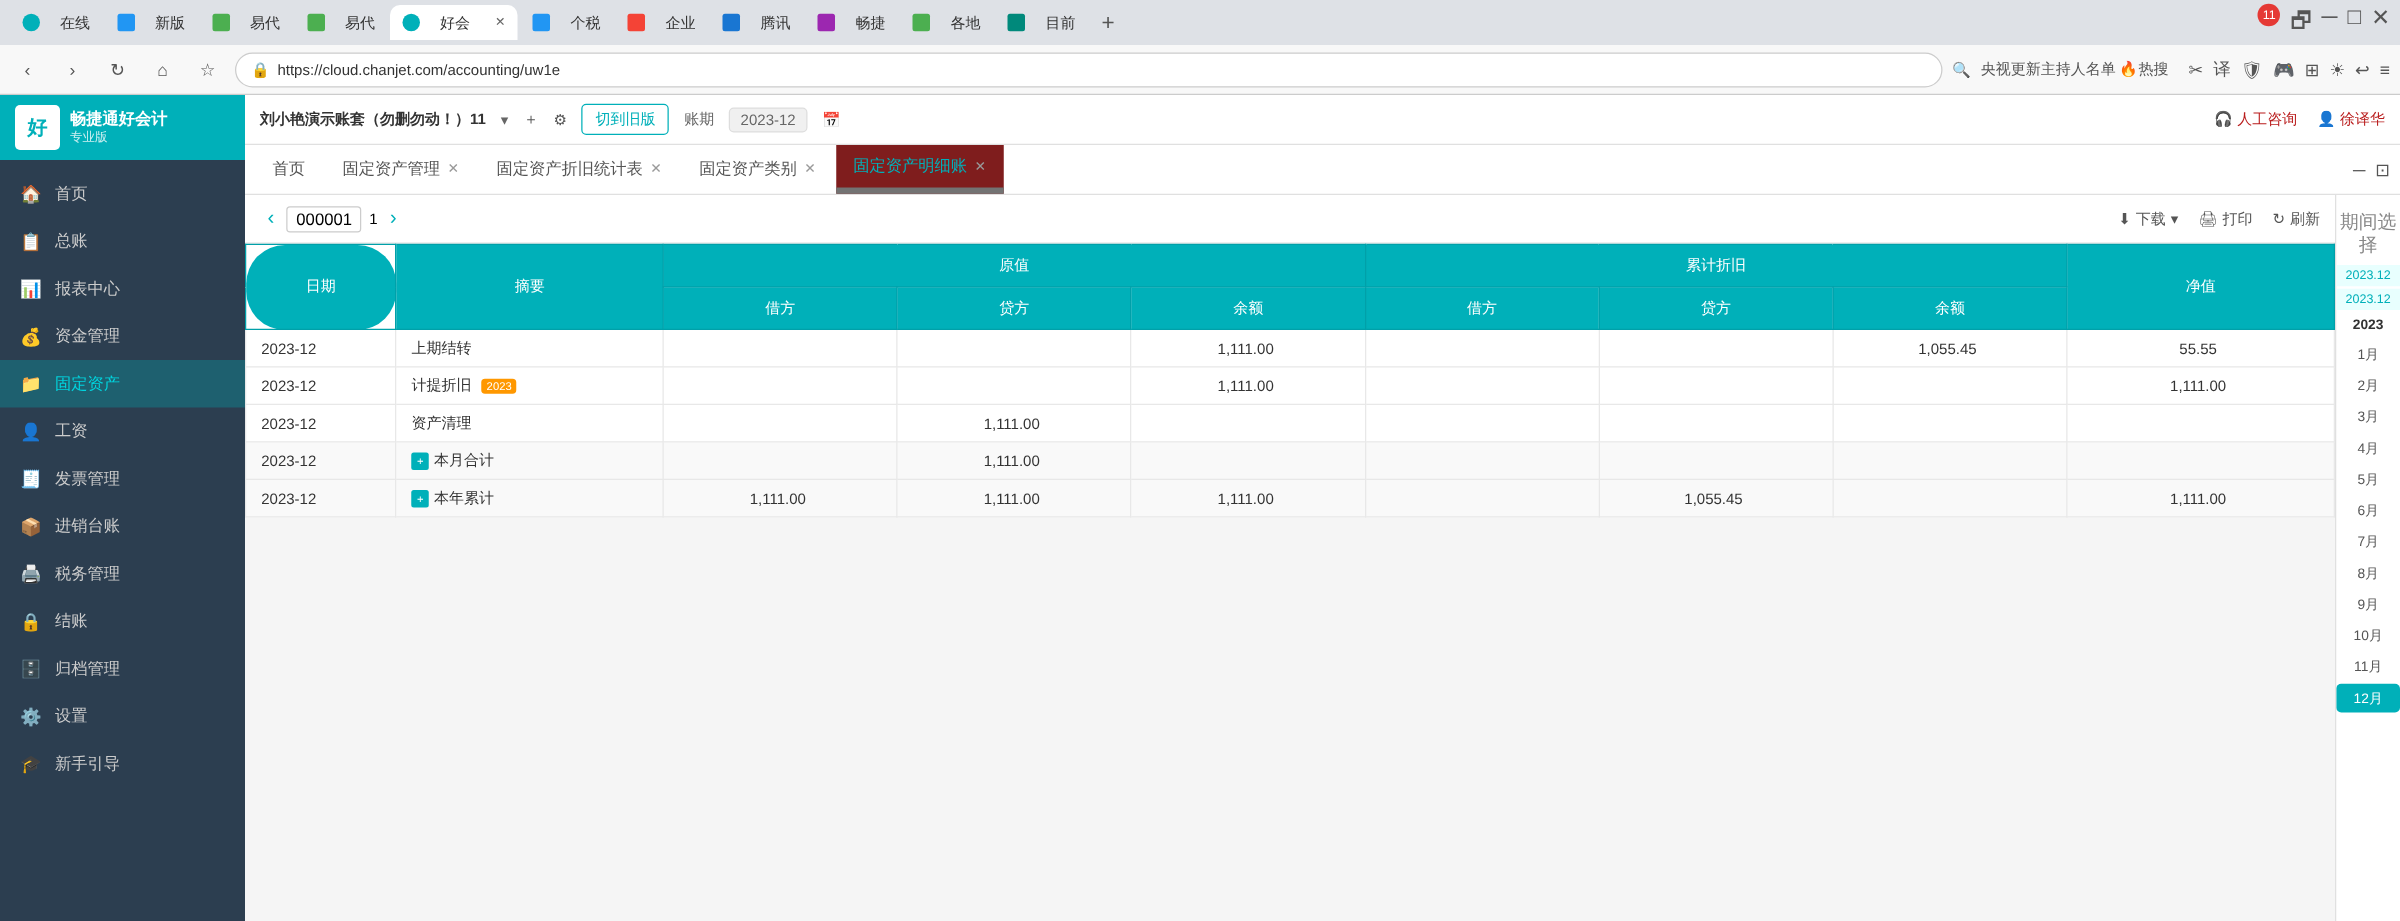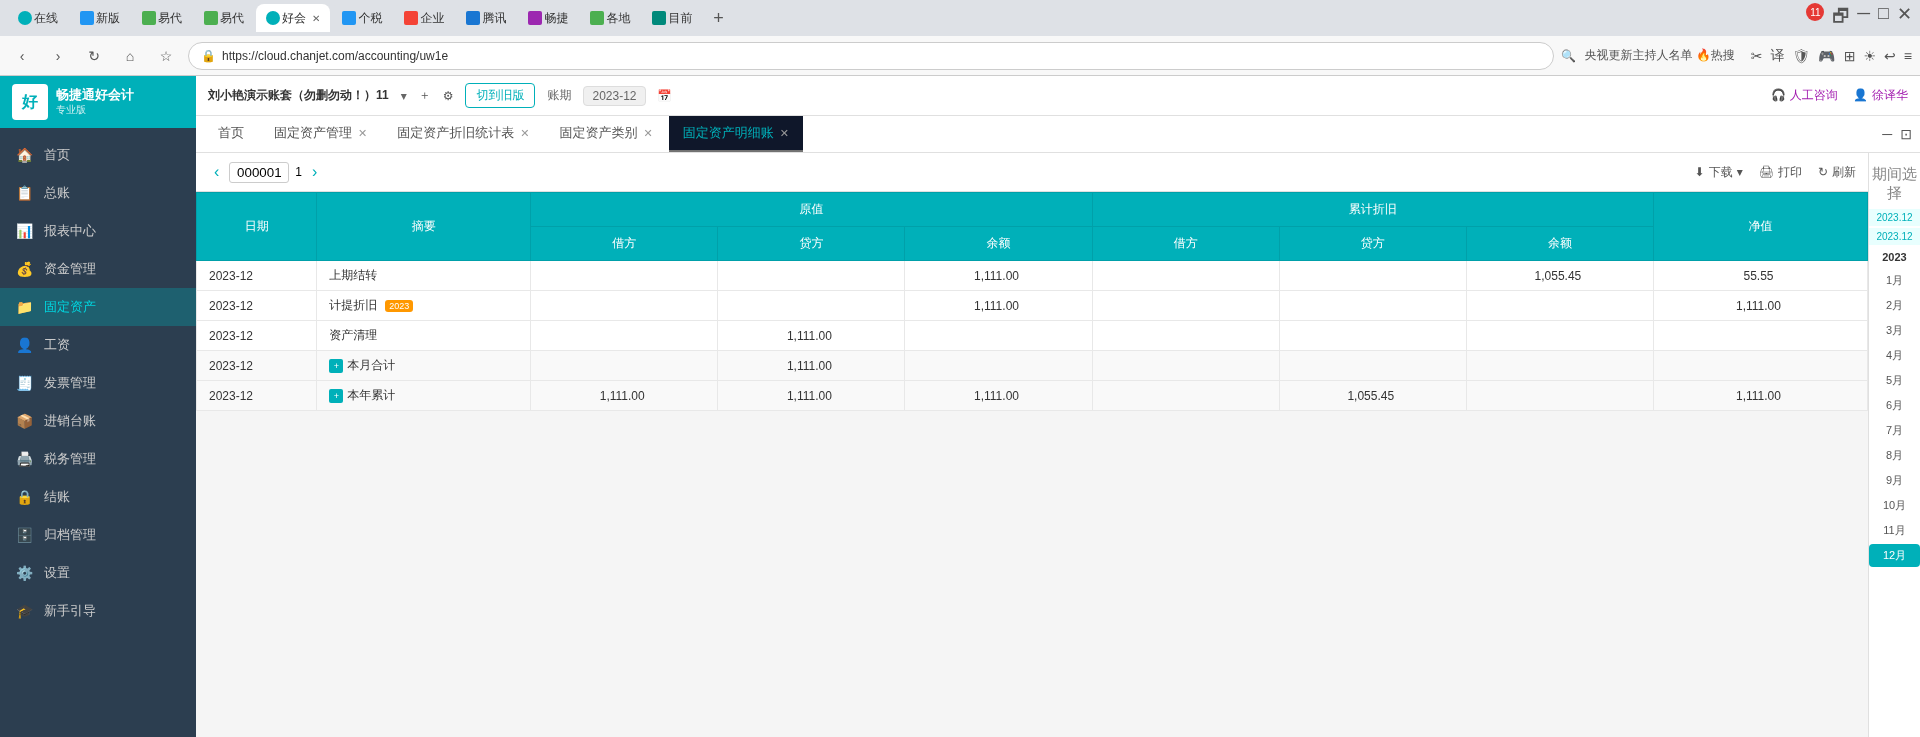--- a/index.html
+++ b/index.html
@@ -1,21 +1,21 @@
 <!DOCTYPE html>
 <html><head>
   <meta charset="utf-8">
   <style>
     * { box-sizing: border-box; margin: 0; padding: 0; }
     body { font-family: 'Microsoft YaHei', Arial, sans-serif; font-size: 12px; background: #f0f0f0; overflow: hidden; }
 
     
     .browser-chrome { background: #dee1e6; width: 1920px; }
     .tab-bar { display: flex; align-items: center; height: 36px; background: #dee1e6; padding: 0 8px; gap: 2px; }
-    .browser-tab { display: flex; align-items: center; height: 28px; padding: 0 10px; border-radius: 8px 8px 0 0; font-size: 12px; gap: 2px; background: #dee1e6; color: #333; cursor: pointer; max-width: 160px; white-space: nowrap; overflow: hidden; }
+    .browser-tab { display: flex; align-items: center; height: 28px; padding: 0 10px; border-radius: 8px 8px 0 0; font-size: 12px; gap: 16px; background: #dee1e6; color: #333; cursor: pointer; max-width: 160px; white-space: nowrap; overflow: hidden; }
     .browser-tab.active { background: #fff; }
     .browser-tab .tab-close { color: #666; font-size: 10px; margin-left: 4px; }
     .address-bar { display: flex; align-items: center; height: 40px; background: #f8f8f8; padding: 0 8px; gap: 8px; border-bottom: 1px solid #ccc; }
     .nav-btn { width: 28px; height: 28px; display: flex; align-items: center; justify-content: center; cursor: pointer; color: #555; font-size: 14px; border-radius: 50%; }
     .url-bar { flex: 1; height: 28px; border: 1px solid #ccc; border-radius: 14px; background: #fff; display: flex; align-items: center; padding: 0 12px; font-size: 12px; color: #333; }
     .address-right { display: flex; align-items: center; gap: 8px; color: #555; font-size: 12px; }
 
     
     .app-container { display: flex; width: 1920px; height: 661px; }
 
@@ -31,26 +31,26 @@
     .nav-item .nav-icon { width: 18px; height: 18px; display: flex; align-items: center; justify-content: center; font-size: 14px; }
 
     
     .main-content { flex: 1; display: flex; flex-direction: column; background: #f5f5f5; overflow: hidden; }
 
     
     .top-bar { background: #fff; height: 40px; display: flex; align-items: center; padding: 0 12px; gap: 12px; border-bottom: 1px solid #e0e0e0; font-size: 12px; }
     .account-name { color: #333; font-weight: bold; }
     .period-badge { background: #f0f0f0; border-radius: 4px; padding: 2px 8px; color: #666; border: 1px solid #ddd; }
     .top-bar-btn { border: 1px solid #00b0b9; color: #00b0b9; border-radius: 4px; padding: 3px 10px; cursor: pointer; font-size: 12px; }
-    .top-bar-right { margin-left: auto; display: flex; align-items: center; gap: 16px; color: #a21caf; }
+    .top-bar-right { margin-left: auto; display: flex; align-items: center; gap: 16px; color: #b91c1c; }
 
     
     .page-tabs { display: flex; align-items: center; background: #fff; border-bottom: 1px solid #e0e0e0; min-height: 36px; padding: 0 8px; gap: 2px; }
     .page-tab { display: flex; align-items: center; padding: 8px 14px; font-size: 13px; cursor: pointer; color: #555; border-bottom: 2px solid transparent; white-space: nowrap; }
-    .page-tab.active { color: #00b0b9; border-bottom: 2px solid #737373; background: #0f172a; align-items: center; }
+    .page-tab.active { color: #00b0b9; border-bottom: 5px solid #737373; background: #7f1d1d; align-items: center; }
     .page-tab .tab-close-btn { margin-left: 6px; color: #999; font-size: 11px; cursor: pointer; }
     .tab-close-right { margin-left: auto; display: flex; align-items: center; gap: 8px; }
 
     
     .content-area { flex: 1; display: flex; overflow: hidden; }
     .ledger-area { flex: 1; overflow: auto; padding: 0; }
 
     
     .ledger-toolbar { display: flex; align-items: center; padding: 8px 12px; background: #fff; border-bottom: 1px solid #e0e0e0; gap: 8px; }
     .pagination { display: flex; align-items: center; gap: 4px; }
@@ -307,21 +307,21 @@
             <div class="toolbar-btn">
               <span>↻</span>
               <span>刷新</span>
             </div>
           </div>
         </div>
 
         <table class="data-table">
           <thead>
             <tr>
-              <th rowspan="2" style="width:90px;">日期</th>
+              <th rowspan="2" style="width:90px;border-radius:31px;">日期</th>
               <th rowspan="2" style="width:160px;">摘要</th>
               <th colspan="3">原值</th>
               <th colspan="3">累计折旧</th>
               <th rowspan="2" style="width:160px;">净值</th>
             </tr>
             <tr>
               <th style="width:140px;">借方</th>
               <th style="width:140px;">贷方</th>
               <th style="width:140px;">余额</th>
               <th style="width:140px;">借方</th>

